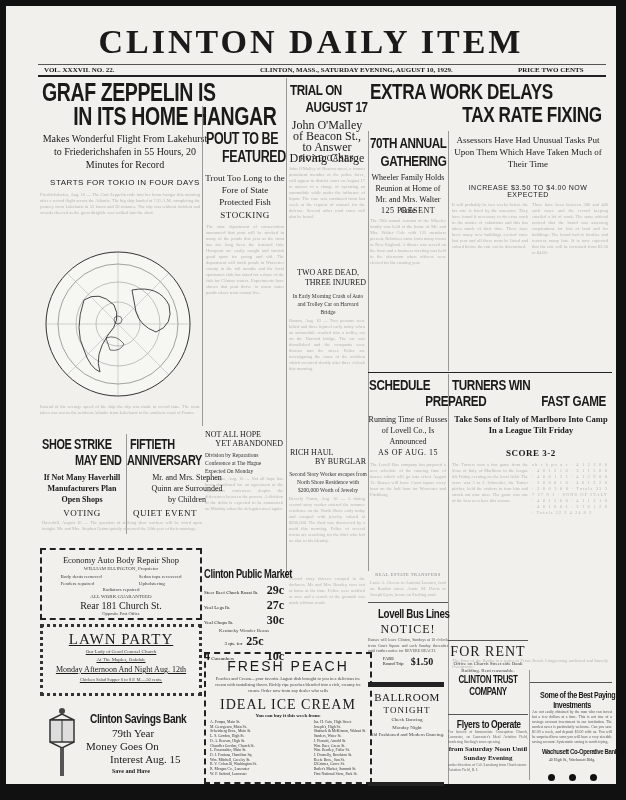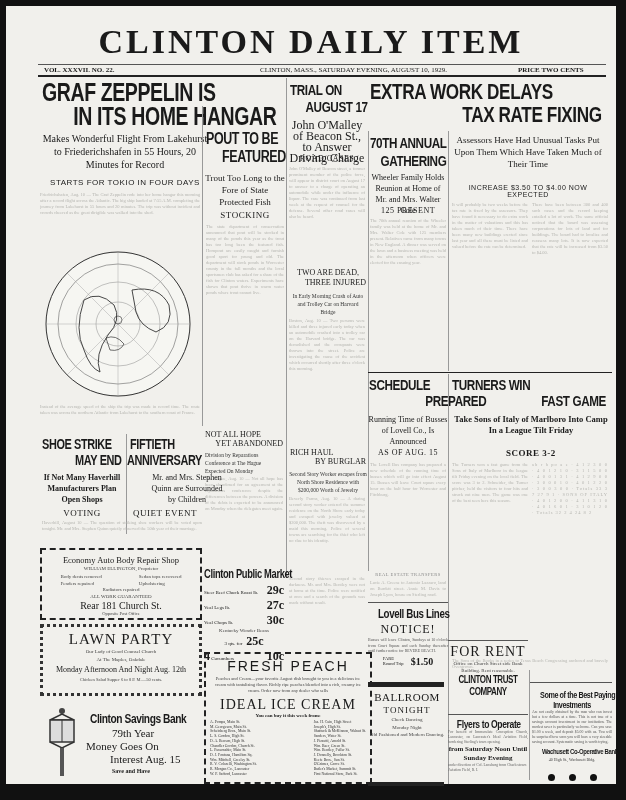--- a/index.html
+++ b/index.html
@@ -10,36 +10,36 @@
   .rule{background:#222;height:2px;}
   .thinrule{background:#555;height:1px;}
   .ear{font-size:7px;font-weight:bold;}
   .hd{font-family:"Liberation Sans","DejaVu Sans",sans-serif;font-weight:bold;letter-spacing:-0.5px;transform:scaleX(0.78);transform-origin:left top;white-space:nowrap;}
   .hdr{text-align:right;transform-origin:right top;}
   .deck{font-size:10px;text-align:center;line-height:13px;}
   .cap{font-size:9px;text-align:center;letter-spacing:0.5px;}
   .body{font-size:4.5px;color:#b5b5b0;line-height:6px;text-align:justify;overflow:hidden;}
   .vline{background:#999;width:1px;}
   .box{border:2px dashed #222;}
-  .box2{border:3px dotted #333;}
+  .box2{border:3px dotted #333;text-decoration:underline;}
   .c{text-align:center;}
   .sm{font-size:5.5px;text-align:center;color:#444;line-height:8px;}
   .market-row{display:flex;justify-content:space-between;align-items:baseline;font-size:7px;}
   .price{font-size:12px;font-weight:bold;}
   .dot{width:7px;height:7px;border-radius:50%;background:#111;display:inline-block;margin:0 7px;}
 </style>
 </head>
 <body>
 
 <div class="page">
 
   <div class="abs mast">CLINTON DAILY ITEM</div>
   <div class="abs thinrule" style="left:32px;top:58px;width:568px;"></div>
   <div class="abs ear" style="left:38px;top:60px;">VOL. XXXVII. NO. 22.</div>
-  <div class="abs ear" style="left:214px;top:60px;font-weight:normal;padding-left:40px;">CLINTON, MASS., SATURDAY EVENING, AUGUST 10, 1929.</div>
+  <div class="abs ear" style="left:214px;top:60px;font-weight:bold;padding-left:40px;">CLINTON, MASS., SATURDAY EVENING, AUGUST 10, 1929.</div>
   <div class="abs ear" style="left:512px;top:60px;">PRICE TWO CENTS</div>
   <div class="abs rule" style="left:32px;top:69px;width:568px;"></div>
 
   <div class="abs hd" style="left:36px;top:72px;font-size:25px;">GRAF ZEPPELIN IS</div>
   <div class="abs hd hdr" style="right:340px;top:96px;font-size:25px;">IN ITS HOME HANGAR</div>
   <div class="abs deck" style="left:34px;top:126px;width:170px;">Makes Wonderful Flight From Lakehurst to Friederichshafen in 55 Hours, 20 Minutes for Record</div>
   <div class="abs cap" style="left:34px;top:172px;width:170px;font-family:'Liberation Sans',sans-serif;font-size:8px;">STARTS FOR TOKIO IN FOUR DAYS</div>
   <div class="abs body" style="left:34px;top:186px;width:160px;height:56px;">Friedrichshafen, Aug. 10 — The Graf Zeppelin rode into her home hangar this morning after a record flight across the Atlantic. The big ship landed at 7:55 A.M. completing the journey from Lakehurst in 55 hours and 20 minutes. The trip was without incident and crowds cheered as the great dirigible was walked into the shed.</div>
   <div class="abs" style="left:38px;top:244px;width:148px;height:148px;">
     <svg width="148" height="148" viewBox="0 0 148 148">

